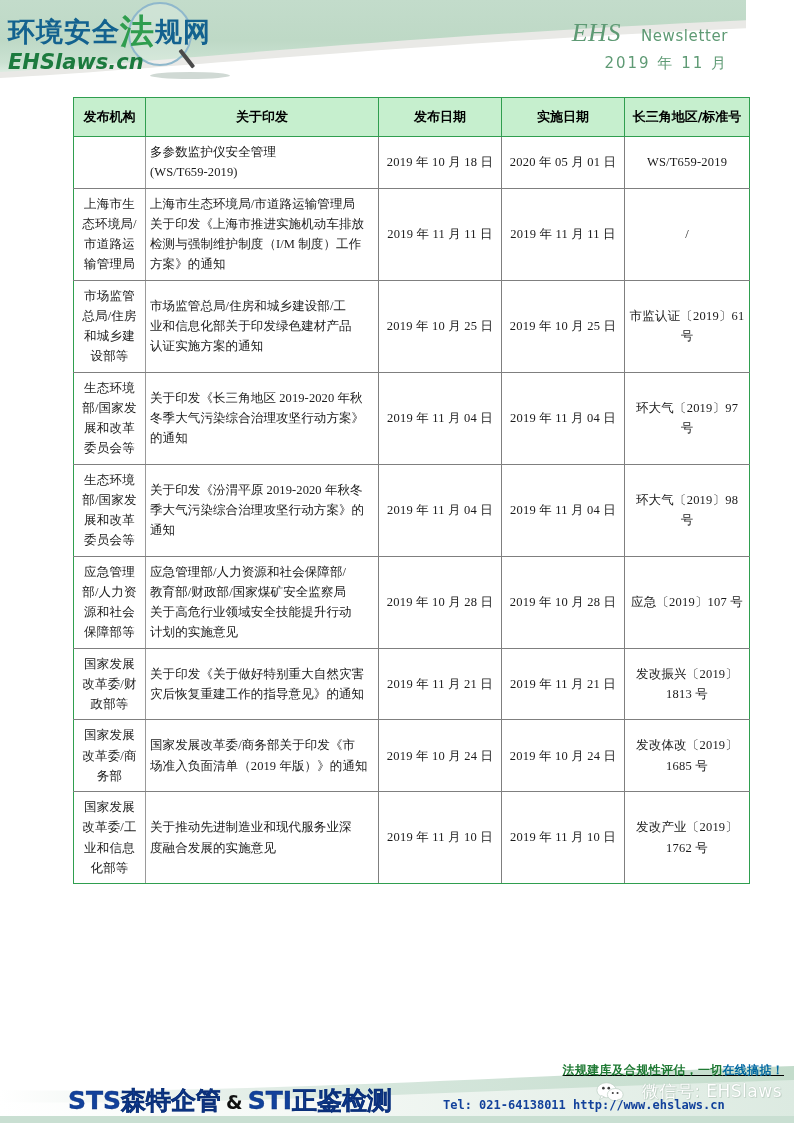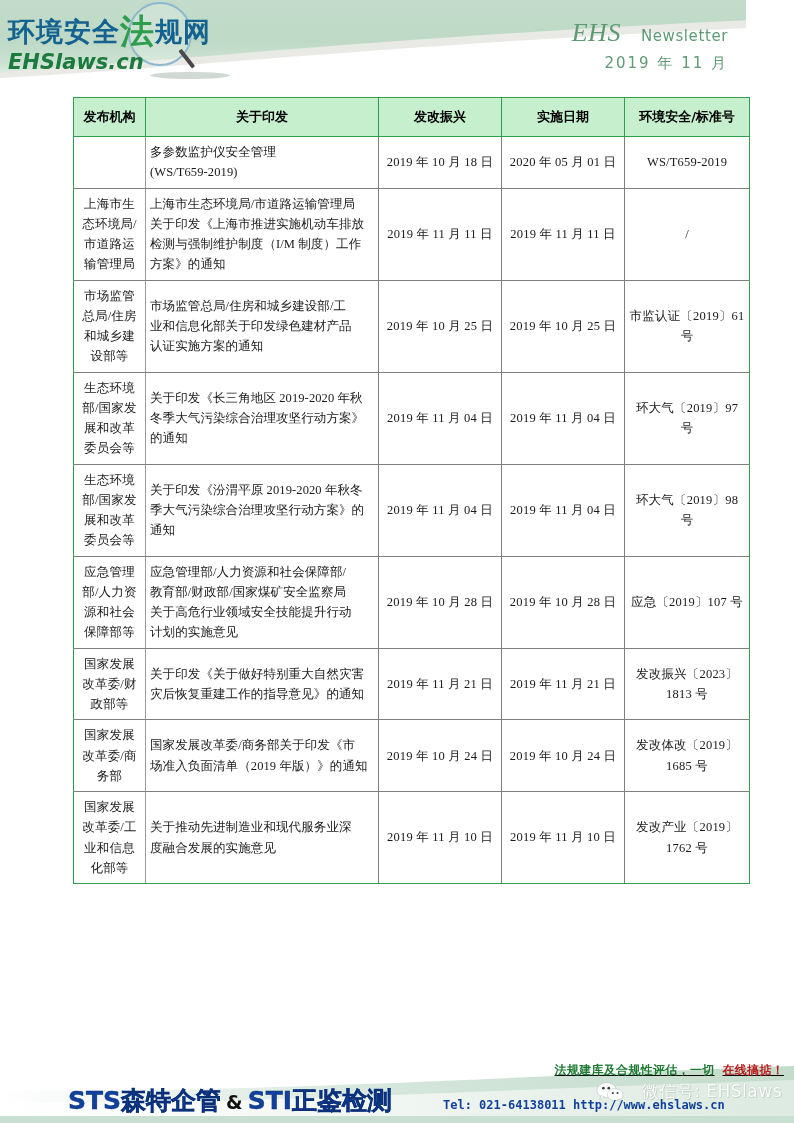--- a/index.html
+++ b/index.html
@@ -215,21 +215,21 @@
     top: 2px;
     font-family: "DejaVu Sans", "Liberation Sans", sans-serif;
     font-size: 12px;
     font-weight: bold;
     white-space: nowrap;
     text-decoration: underline;
     z-index: 6;
     letter-spacing: 0.3px;
   }
   .tag-green { color: #1f7a34; }
-  .tag-red   { color: #b91c1c; padding-left: 8px; }
+  .tag-red   { color: #0369a1; }
 
   .wechat-line {
     position: absolute;
     right: 12px;
     top: 20px;
     display: flex;
     align-items: center;
     gap: 18px;
     z-index: 6;
     white-space: nowrap;
@@ -305,23 +305,23 @@
       <col class="col-org">
         <col class="col-name">
         <col class="col-pdate">
         <col class="col-edate">
         <col class="col-doc">
     </colgroup>
     <thead>
       <tr>
         <th>发布机构</th>
         <th>关于印发</th>
-        <th>发改振兴</th>
+        <th>发布日期</th>
         <th>实施日期</th>
-        <th>环境安全/标准号</th>
+        <th>长三角地区/标准号</th>
       </tr>
     </thead>
     <tbody id="table-body">
         <tr>
           <td class="c-org"></td>
           <td class="c-name">
             <span class="cell-line">多参数监护仪安全管理</span>
             <span class="cell-line">(WS/T659-2019)</span>
           </td>
           <td class="c-date">2019 年 10 月 18 日</td>
@@ -400,21 +400,21 @@
         </tr>
         <tr>
           <td class="c-org">国家发展改革委/财政部等</td>
           <td class="c-name">
             <span class="cell-line">关于印发《关于做好特别重大自然灾害</span>
             <span class="cell-line">灾后恢复重建工作的指导意见》的通知</span>
           </td>
           <td class="c-date">2019 年 11 月 21 日</td>
           <td class="c-date">2019 年 11 月 21 日</td>
           <td class="c-docno">
-            <span class="cell-line">发改振兴〔2023〕</span>
+            <span class="cell-line">发改振兴〔2019〕</span>
             <span class="cell-line">1813 号</span>
           </td>
         </tr>
         <tr>
           <td class="c-org">国家发展改革委/商务部</td>
           <td class="c-name">
             <span class="cell-line">国家发展改革委/商务部关于印发《市</span>
             <span class="cell-line">场准入负面清单（2019 年版）》的通知</span>
           </td>
           <td class="c-date">2019 年 10 月 24 日</td>

